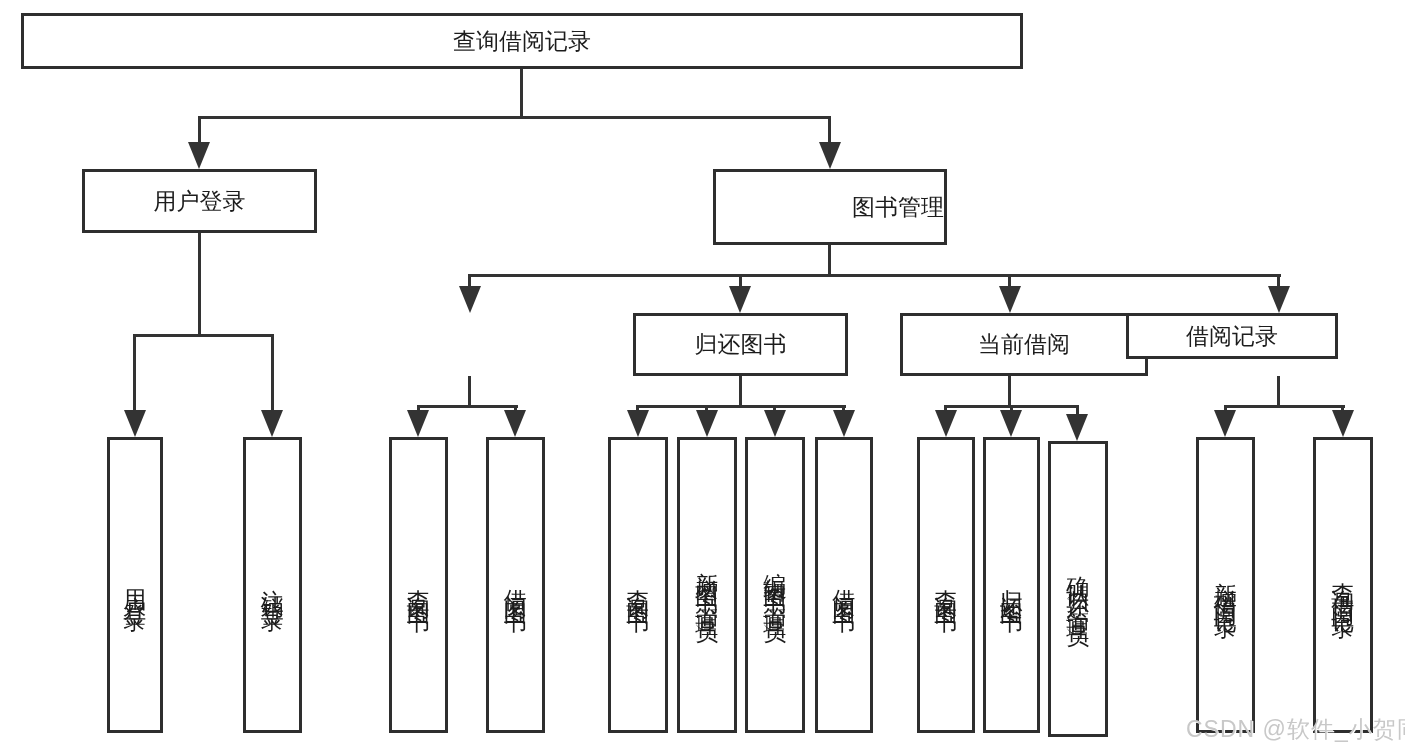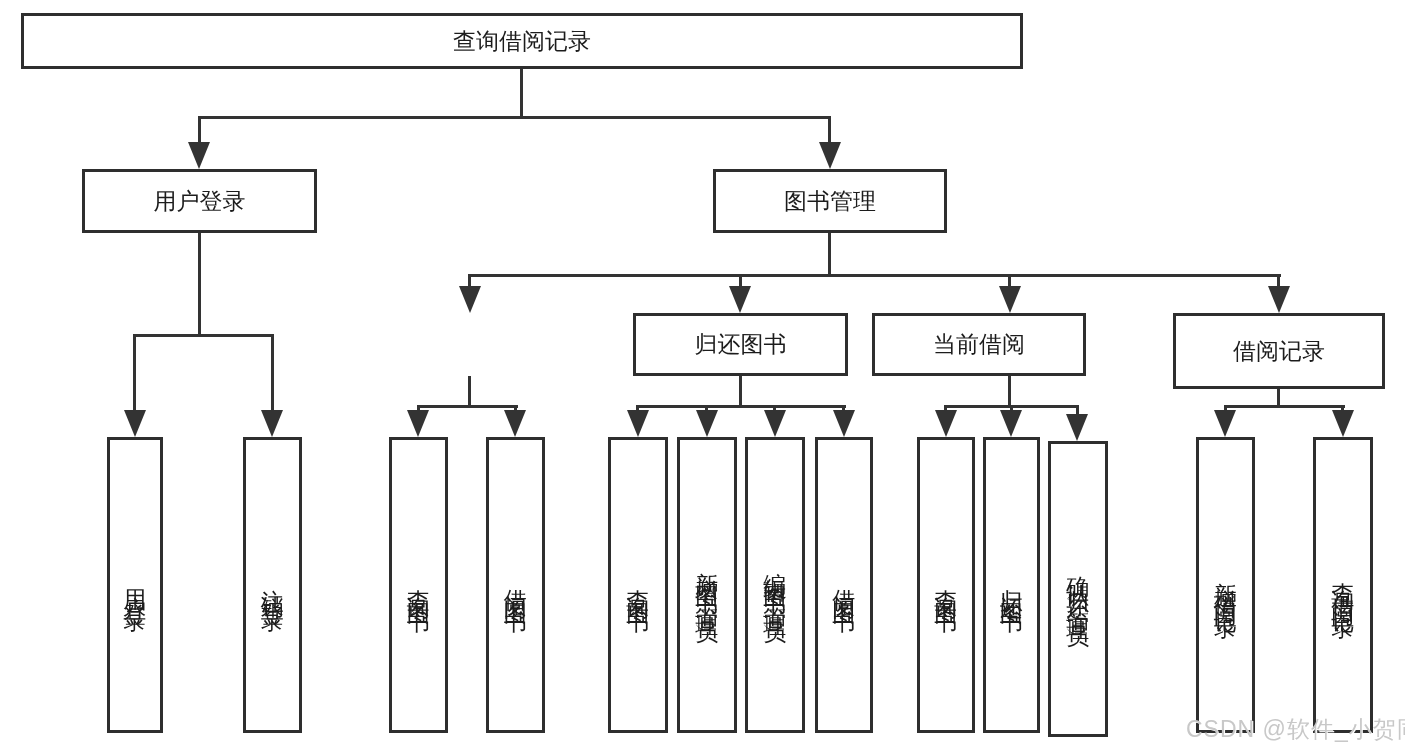--- a/index.html
+++ b/index.html
@@ -32,31 +32,31 @@
 
 <div class="canvas">
 
   <div class="box" style="left:21px;top:13px;width:1002px;height:56px;">
     <span>查询借阅记录</span>
   </div>
 
   <div class="box" style="left:82px;top:169px;width:235px;height:64px;">
     <span>用户登录</span>
   </div>
-  <div class="box" style="left:713px;top:169px;width:234px;height:64px;">
+  <div class="box" style="left:713px;top:169px;width:234px;height:76px;justify-content:flex-end;">
     <span>图书管理</span>
   </div>
 
   <div class="box" style="left:633px;top:313px;width:215px;height:63px;">
     <span>归还图书</span>
   </div>
-  <div class="box" style="left:872px;top:313px;width:214px;height:63px;">
+  <div class="box" style="left:900px;top:313px;width:248px;height:63px;">
     <span>当前借阅</span>
   </div>
-  <div class="box" style="left:1173px;top:313px;width:212px;height:76px;">
+  <div class="box" style="left:1126px;top:313px;width:212px;height:46px;">
     <span>借阅记录</span>
   </div>
 
   <div class="box leaf" style="left:107px;top:437px;width:56px;height:296px;">
     <span class="lbl">用户登录</span>
   </div>
   <div class="box leaf" style="left:243px;top:437px;width:59px;height:296px;">
     <span class="lbl">注销登录</span>
   </div>
 

